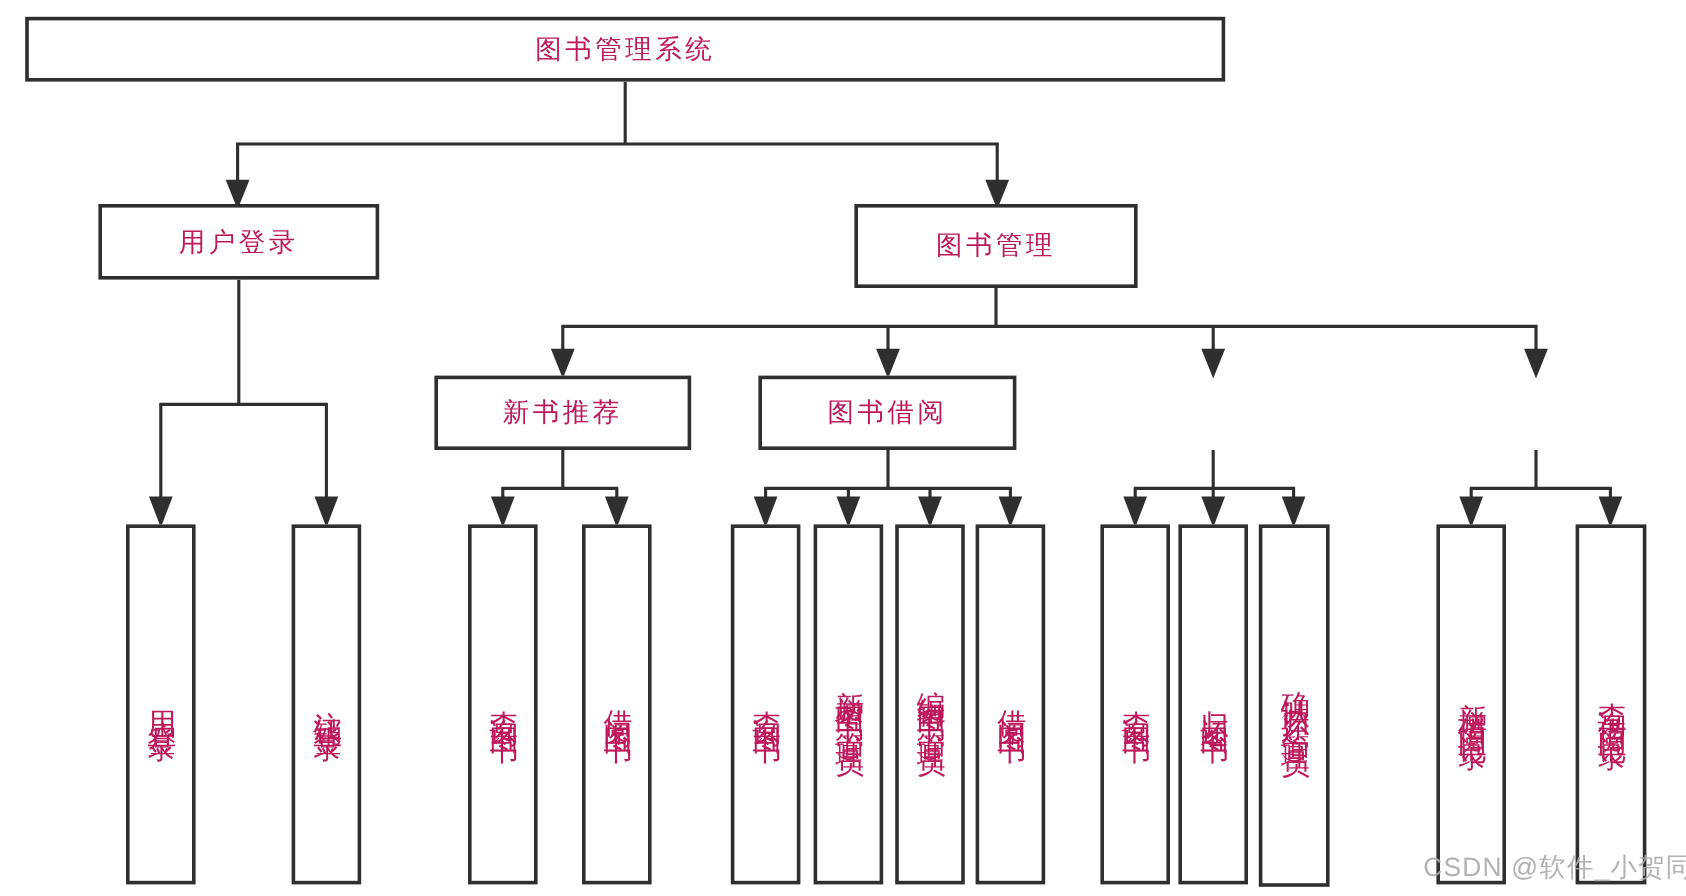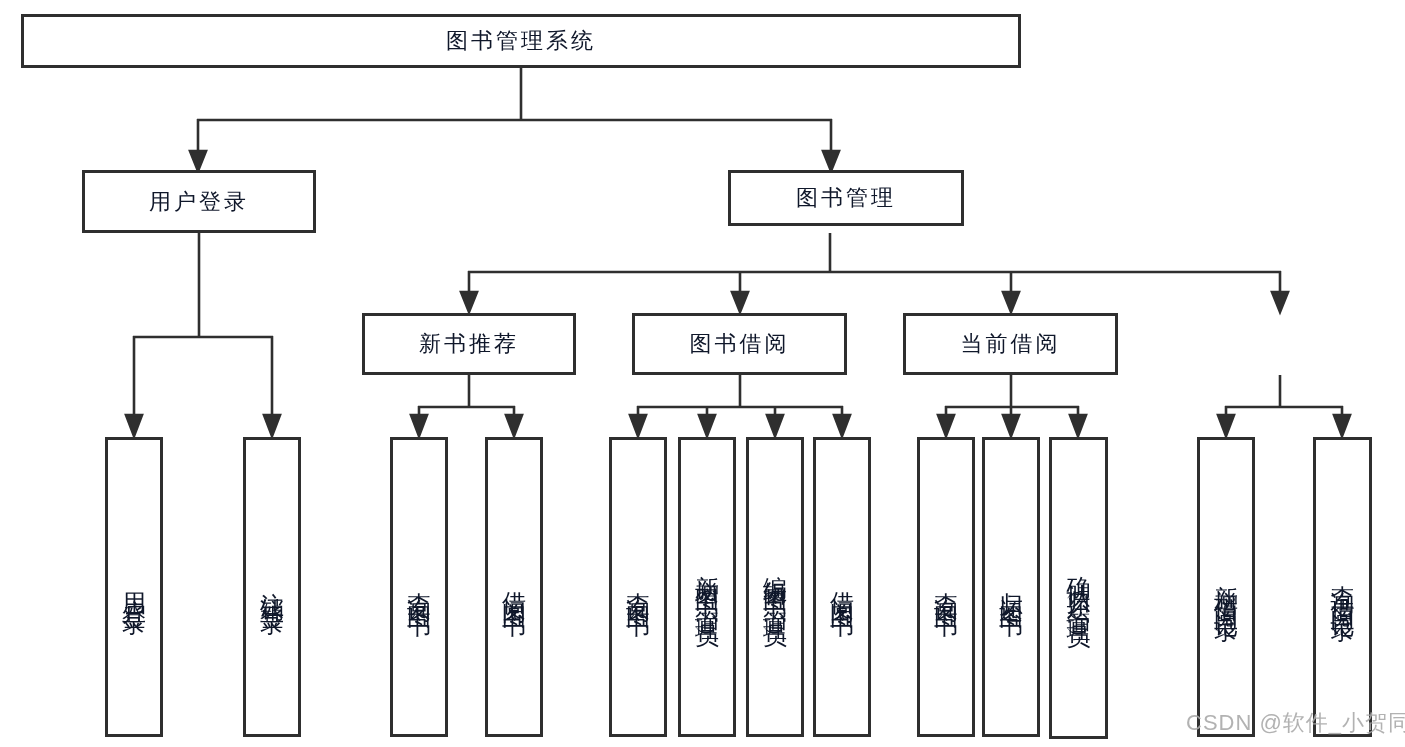--- a/index.html
+++ b/index.html
@@ -9,21 +9,21 @@
     background:#ffffff;
     font-family:"Liberation Sans","DejaVu Sans",sans-serif;
     overflow:hidden;
   }
   #wires{position:absolute;left:0;top:0;width:1405px;height:747px;}
   .node{
     position:absolute;
     box-sizing:border-box;
     border:3px solid #2f2f2f;
     background:#ffffff;
-    color:#0f172a;
+    color:#be185d;
     display:flex;
     align-items:center;
     justify-content:center;
     z-index:2;
   }
   .node.h{
     font-size:22px;
     letter-spacing:3px;
     white-space:nowrap;
   }
@@ -124,25 +124,24 @@
         <polygon points="1218,415 1234,415 1226,436"></polygon>
         <line x1="1342" y1="406" x2="1342" y2="419"></line>
         <polygon points="1334,415 1350,415 1342,436"></polygon>
       </g>
     </g>
   </svg>
 
   <div class="node h" style="left:21px;top:14px;width:1000px;height:54px">图书管理系统</div>
 
   <div class="node h" style="left:82px;top:170px;width:234px;height:63px">用户登录</div>
-  <div class="node h" style="left:728px;top:170px;width:236px;height:56px">图书管理</div>
+  <div class="node h" style="left:712px;top:170px;width:236px;height:70px">图书管理</div>
 
   <div class="node h" style="left:362px;top:313px;width:214px;height:62px">新书推荐</div>
   <div class="node h" style="left:632px;top:313px;width:215px;height:62px">图书借阅</div>
-  <div class="node h" style="left:903px;top:313px;width:215px;height:62px">当前借阅</div>
 
   <div class="node v" style="left:105px;top:437px;width:58px;height:300px">用户登录</div>
   <div class="node v" style="left:243px;top:437px;width:58px;height:300px">注销登录</div>
 
   <div class="node v" style="left:390px;top:437px;width:58px;height:300px">查询图书</div>
   <div class="node v" style="left:485px;top:437px;width:58px;height:300px">借阅图书</div>
 
   <div class="node v" style="left:609px;top:437px;width:58px;height:300px">查询图书</div>
   <div class="node v" style="left:678px;top:437px;width:58px;height:300px">新增图书（管理员）</div>
   <div class="node v" style="left:746px;top:437px;width:58px;height:300px">编辑图书（管理员）</div>

